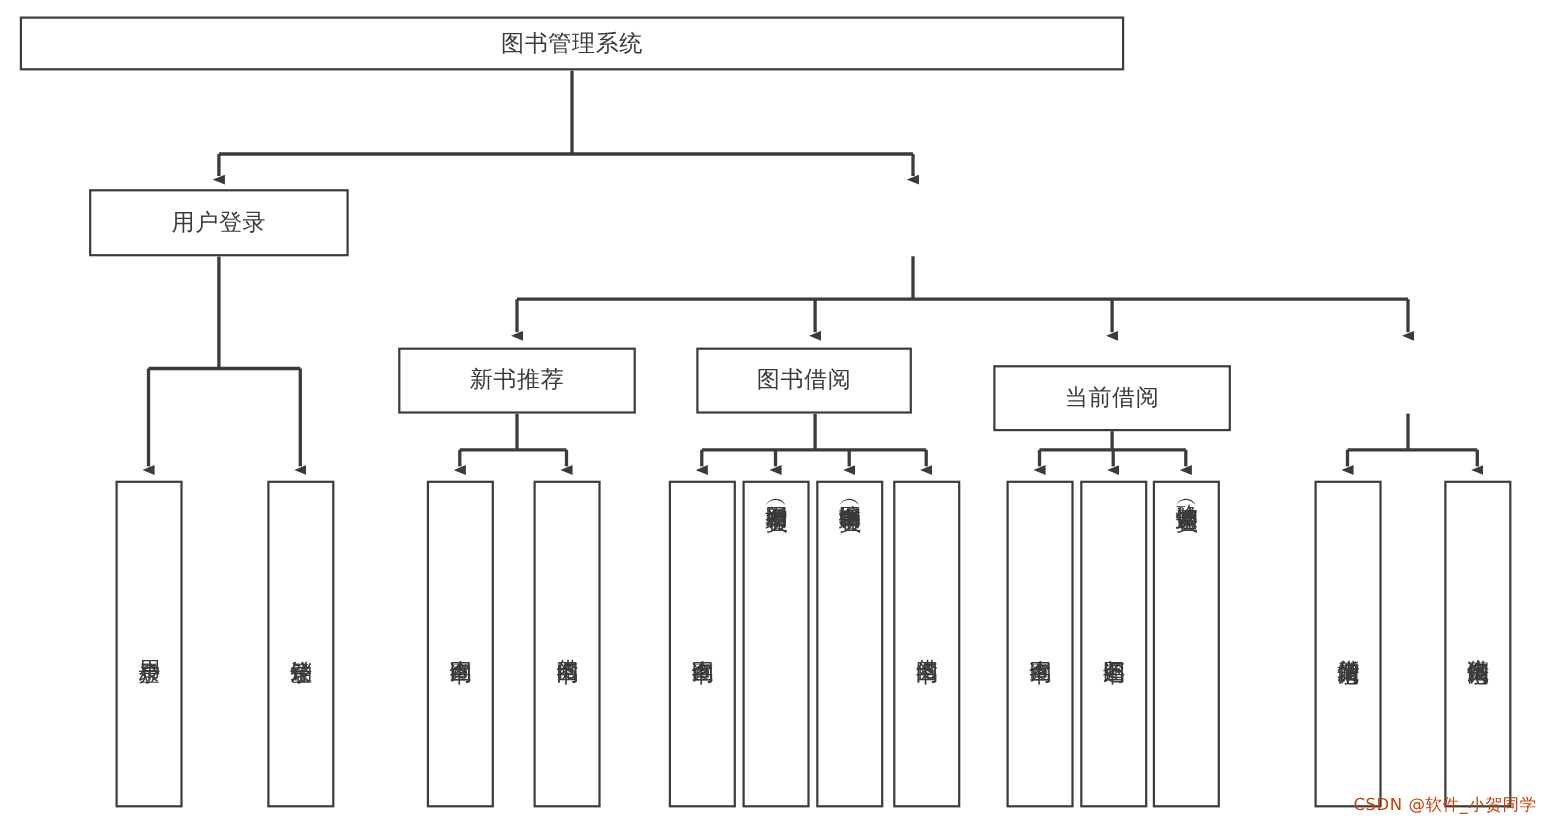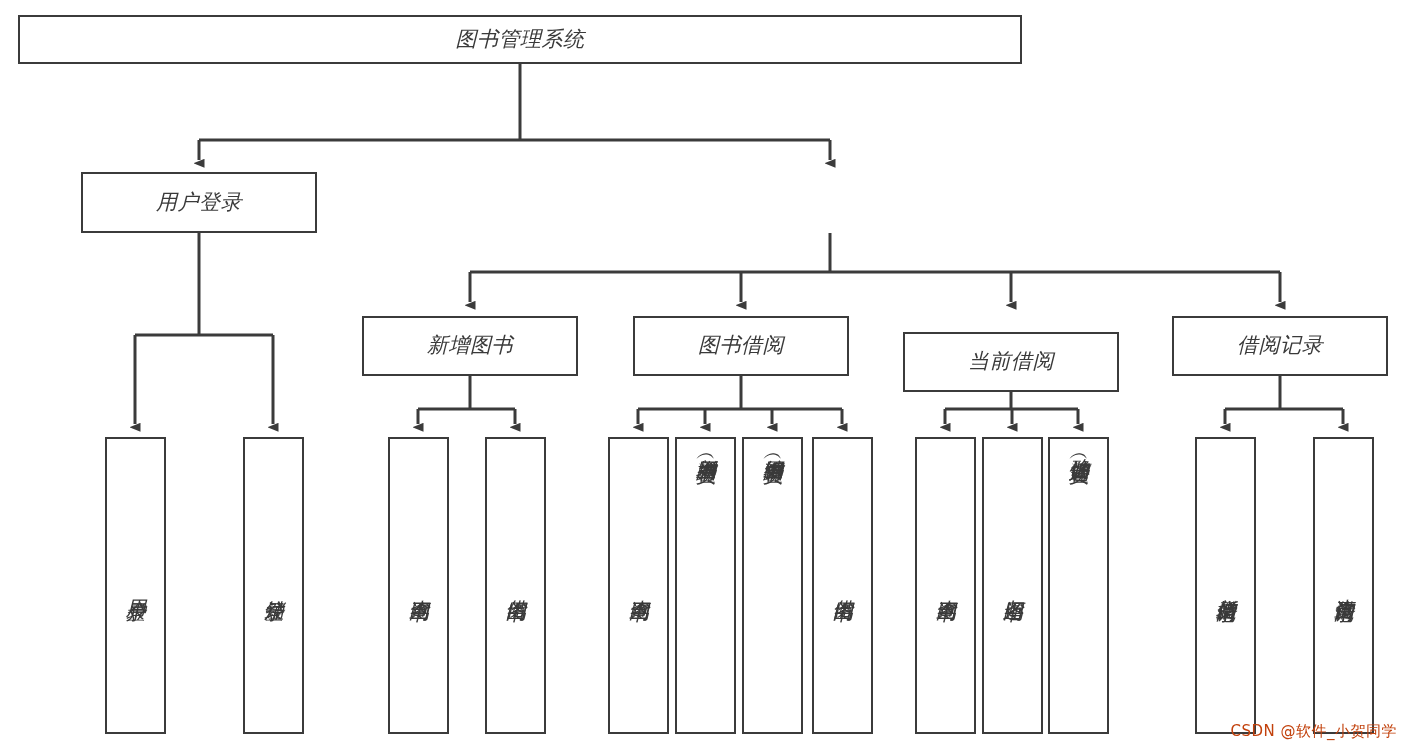--- a/index.html
+++ b/index.html
@@ -24,21 +24,20 @@
   }
   .node {
     position: absolute;
     box-sizing: border-box;
     background: #ffffff;
     border: 2px solid #3b3b3b;
     display: flex;
     align-items: center;
     justify-content: center;
     color: #3a3a3a;
-    font-style: italic;
   }
   .node-h .label {
     font-size: 21px;
     line-height: 1.1;
     letter-spacing: 0.5px;
     white-space: nowrap;
   }
   .node-v {
     align-items: flex-start;
     justify-content: center;
@@ -127,34 +126,31 @@
   <div class="node node-h" style="left:18px; top:15px; width:1004px; height:49px;">
     <span class="label">图书管理系统</span>
   </div>
 
   <div class="node node-h" style="left:81px; top:172px; width:236px; height:61px;">
     <span class="label">用户登录</span>
   </div>
 
 
   <div class="node node-h" style="left:362px; top:316px; width:216px; height:60px;">
-    <span class="label">新增图书</span>
-  </div>
-
-  <div class="node node-h" style="left:633px; top:316px; width:216px; height:60px;">
+    <span class="label">新书推荐</span>
+  </div>
+
+  <div class="node node-h" style="left:633px; top:316px; width:196px; height:60px;">
     <span class="label">图书借阅</span>
   </div>
 
   <div class="node node-h" style="left:903px; top:332px; width:216px; height:60px;">
     <span class="label">当前借阅</span>
   </div>
 
-  <div class="node node-h" style="left:1172px; top:316px; width:216px; height:60px;">
-    <span class="label">借阅记录</span>
-  </div>
 
   <div class="node node-v center-v" style="left:105px; top:437px; width:61px; height:297px;">
     <span class="label">用户登录</span>
   </div>
 
   <div class="node node-v center-v" style="left:243px; top:437px; width:61px; height:297px;">
     <span class="label">注销登录</span>
   </div>
 
   <div class="node node-v center-v" style="left:388px; top:437px; width:61px; height:297px;">

